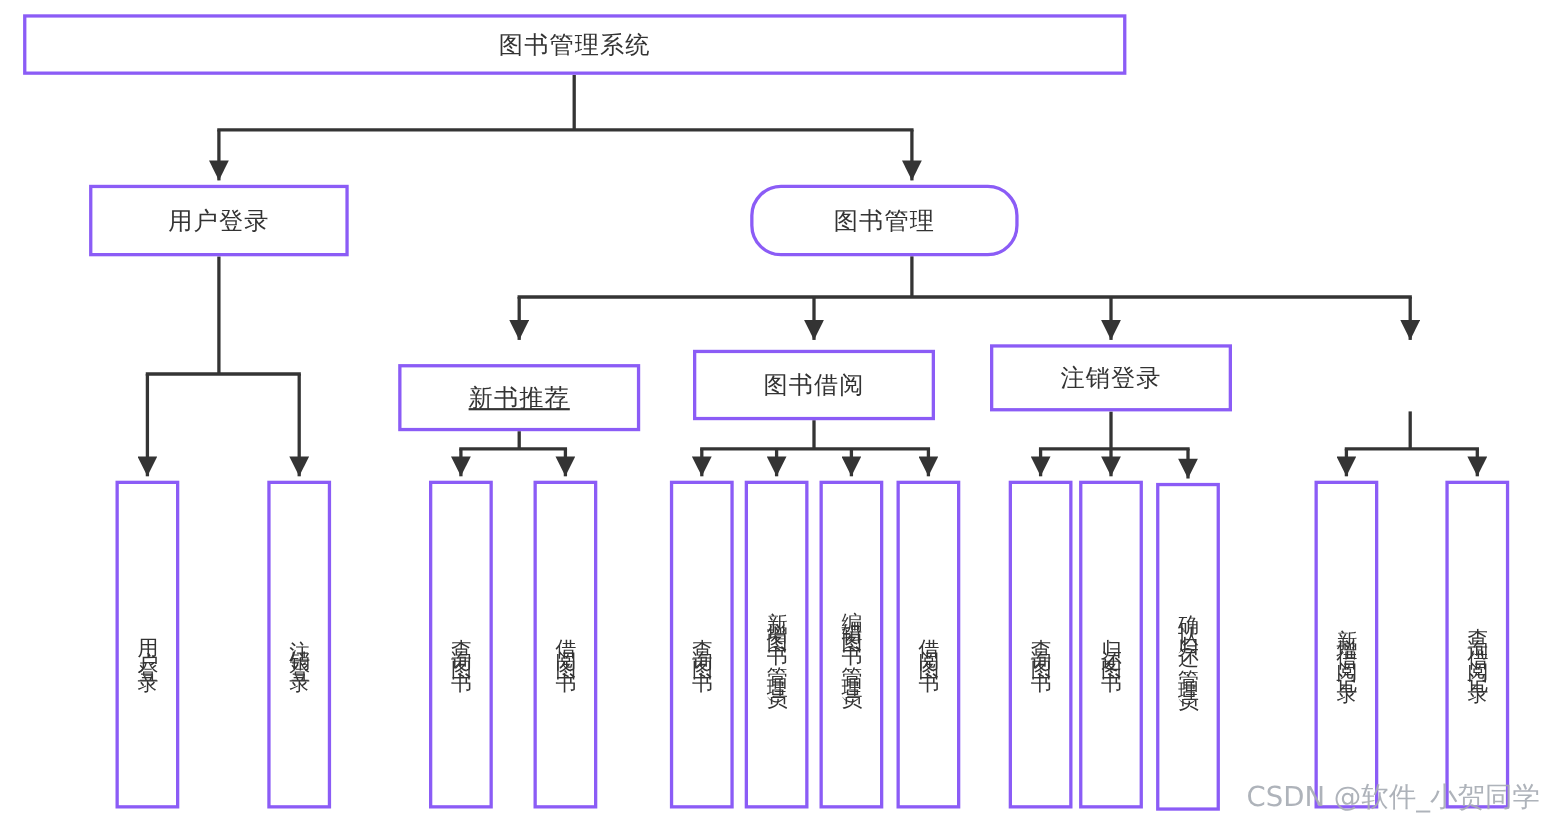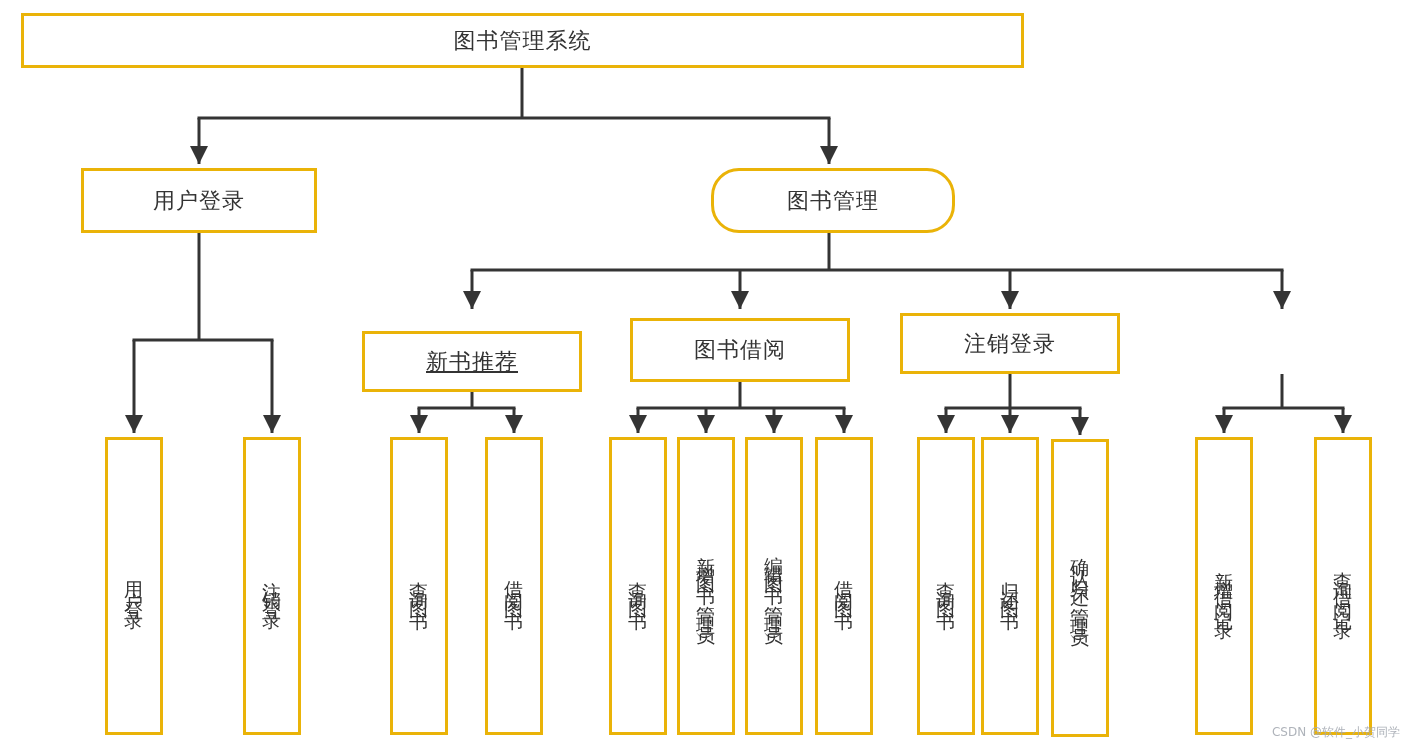--- a/index.html
+++ b/index.html
@@ -14,21 +14,21 @@
   }
   svg.wires {
     position: absolute;
     left: 0; top: 0;
     width: 1405px; height: 747px;
   }
   .box {
     position: absolute;
     box-sizing: border-box;
     background: #ffffff;
-    border: 3px solid #eab308;
+    border: 3px solid #8b5cf6;
     display: flex;
     align-items: center;
     justify-content: center;
     z-index: 2;
   }
   .hlabel {
     font-size: 22px;
     letter-spacing: 1px;
     white-space: nowrap;
   }
@@ -37,21 +37,21 @@
     text-orientation: mixed;
     font-size: 19px;
     line-height: 1;
     letter-spacing: 10px;
     white-space: nowrap;
   }
   .watermark {
     position: absolute;
     right: 5px;
     bottom: 6px;
-    font-size: 12px;
+    font-size: 25px;
     color: #a6abb3;
     opacity: 0.9;
     z-index: 3;
     white-space: nowrap;
   }
 </style>
 </head>
 <body>
 
 <div class="canvas">
@@ -106,21 +106,21 @@
     </g>
   </svg>
 
   <div class="box" style="left:21px; top:13px; width:1003px; height:55px;">
     <span class="hlabel">图书管理系统</span>
   </div>
 
   <div class="box" style="left:81px; top:168px; width:236px; height:65px;">
     <span class="hlabel">用户登录</span>
   </div>
-  <div class="box" style="left:711px; top:168px; width:244px; height:65px;border-radius:28px;">
+  <div class="box" style="left:682px; top:168px; width:244px; height:65px;border-radius:28px;">
     <span class="hlabel">图书管理</span>
   </div>
 
   <div class="box" style="left:362px; top:331px; width:220px; height:61px;text-decoration:underline;">
     <span class="hlabel">新书推荐</span>
   </div>
   <div class="box" style="left:630px; top:318px; width:220px; height:64px;">
     <span class="hlabel">图书借阅</span>
   </div>
   <div class="box" style="left:900px; top:313px; width:220px; height:61px;">

